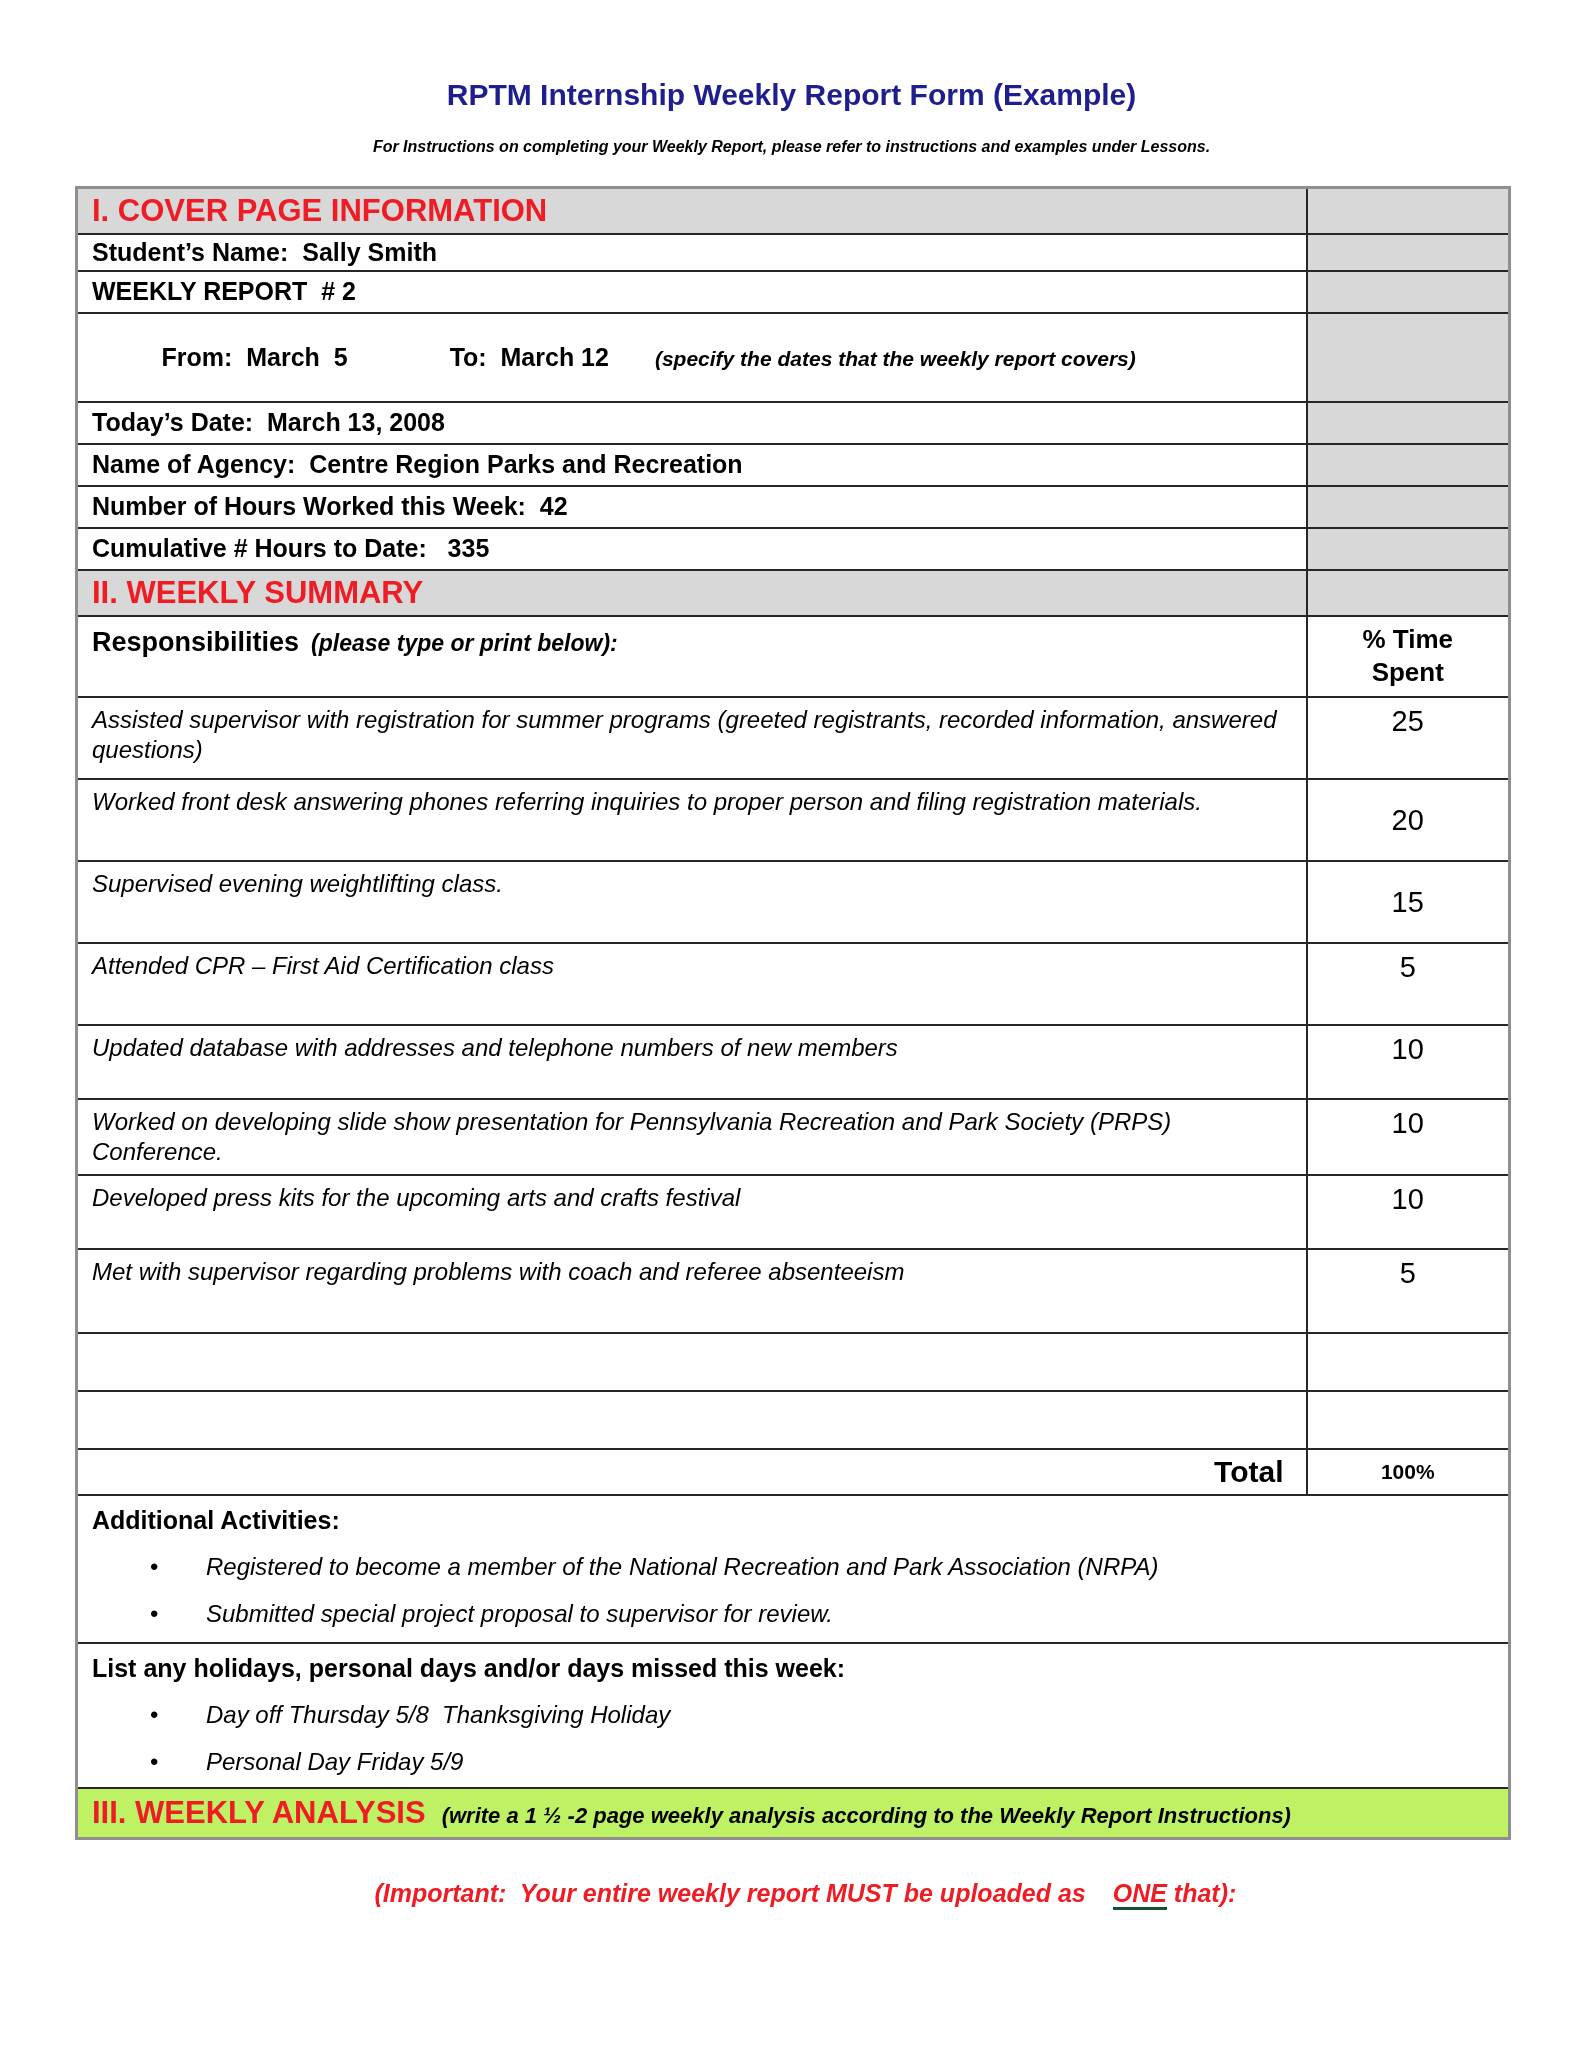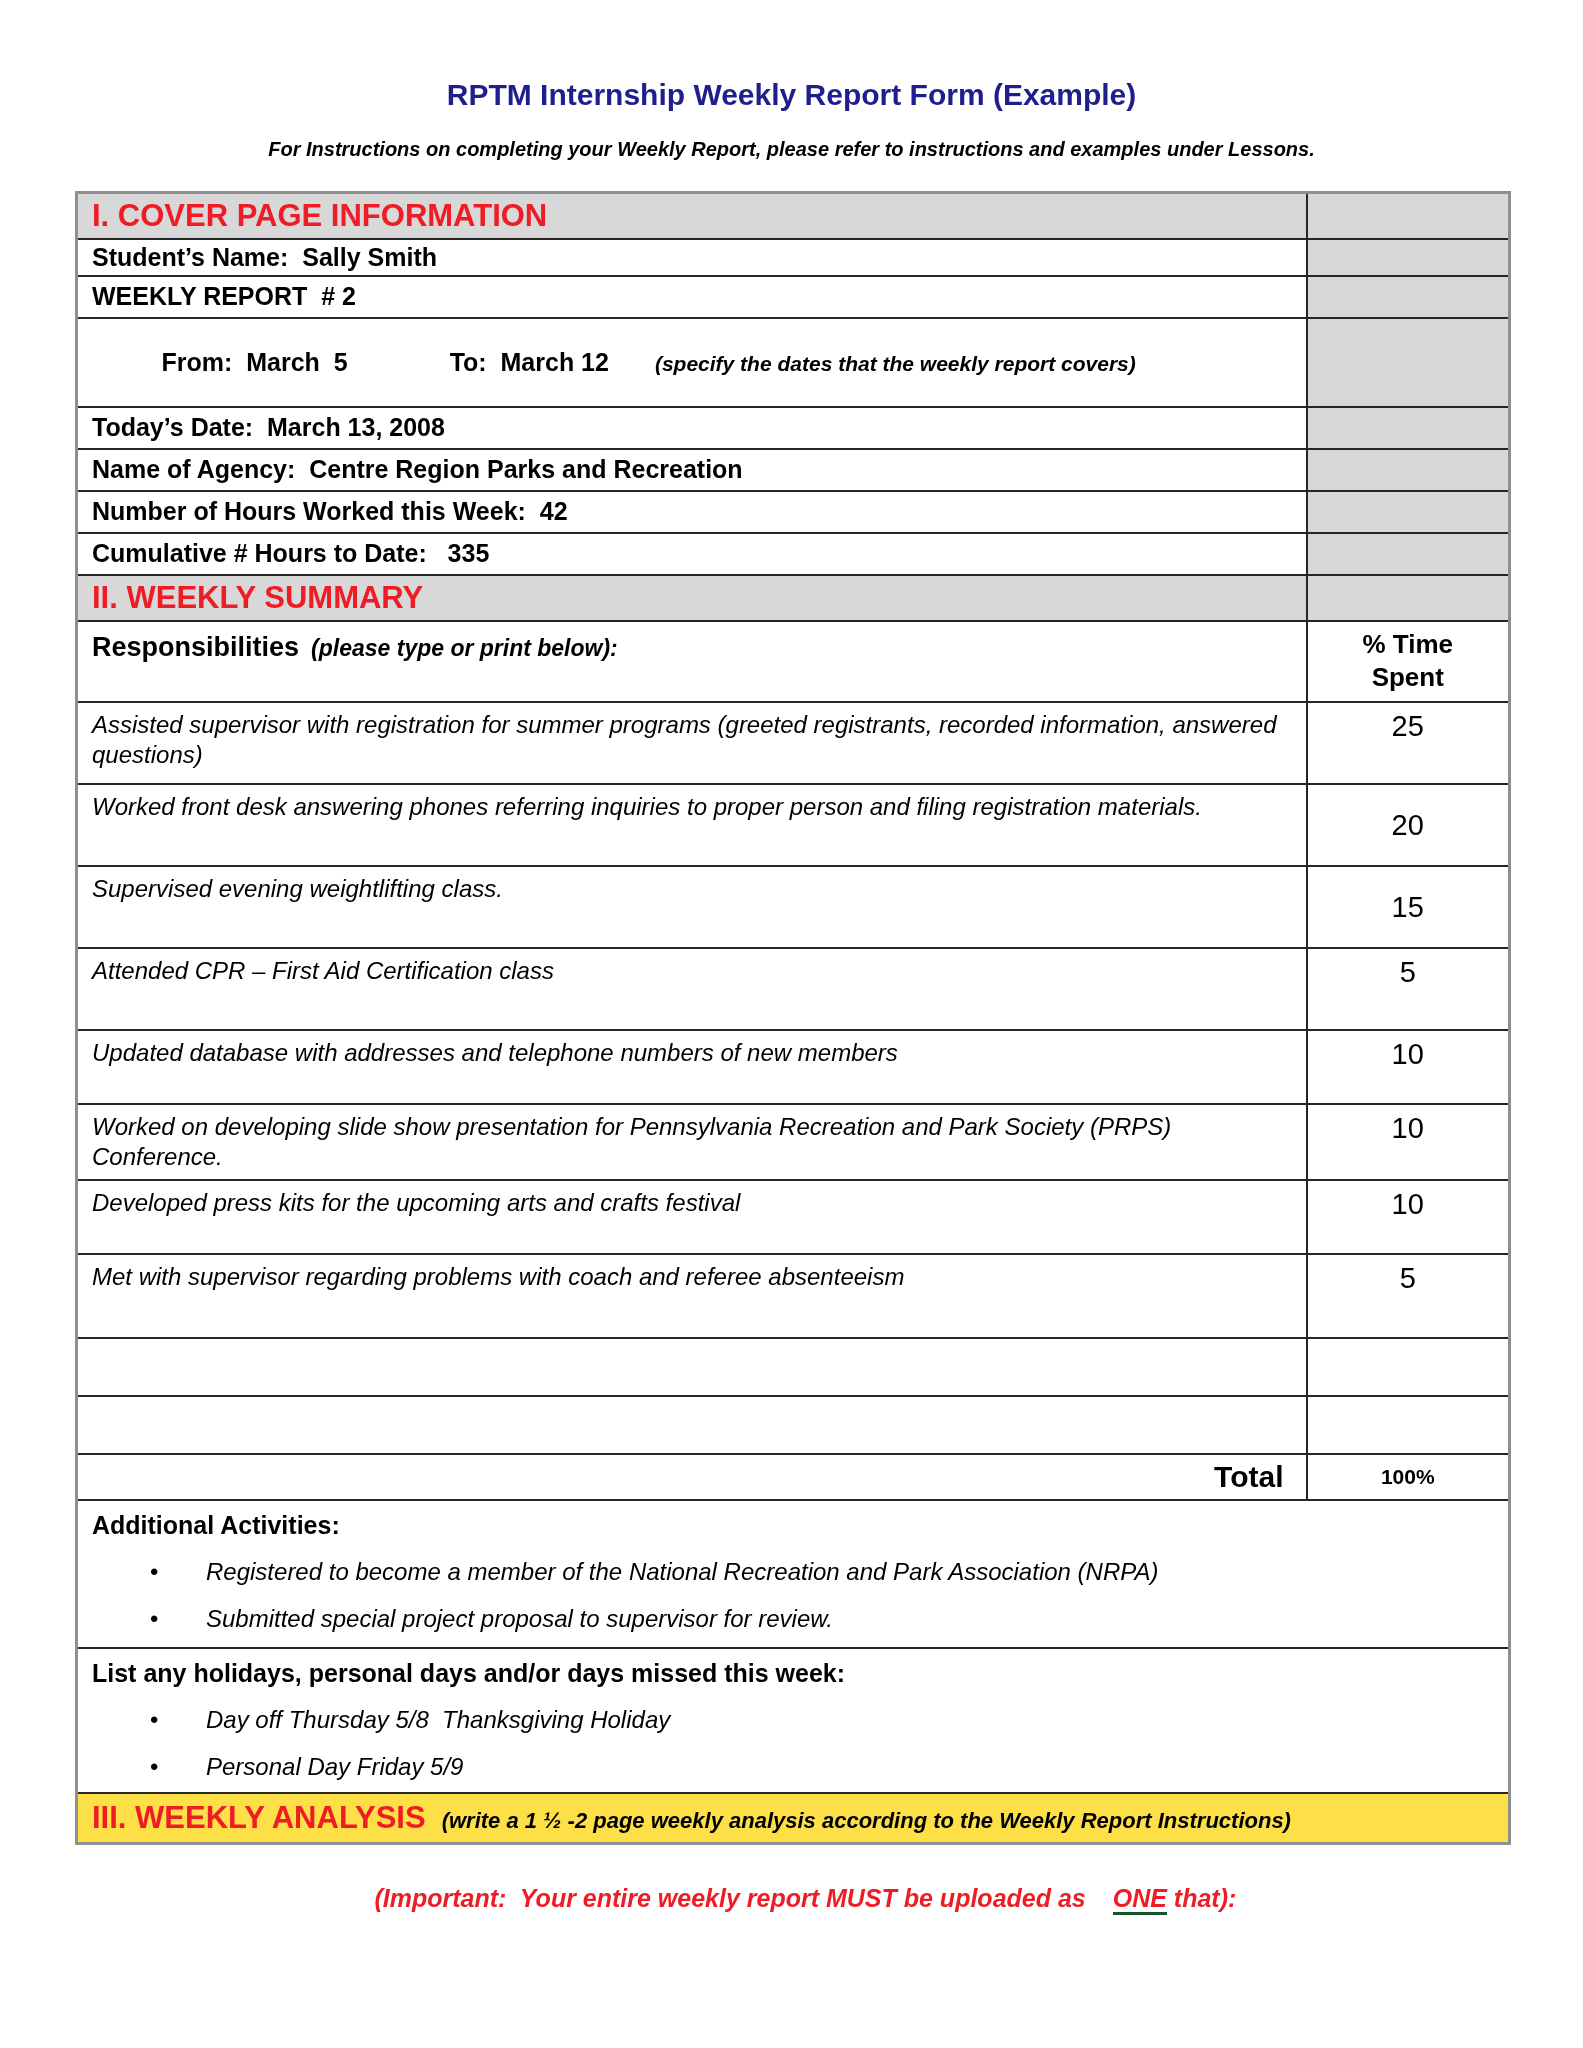--- a/index.html
+++ b/index.html
@@ -13,21 +13,21 @@
   }
   .page-title {
     padding-top:78px;
     text-align:center;
     font-size:30px; font-weight:700;
     color:#1E1E8E;
   }
   .page-subtitle {
     margin-top:26px;
     text-align:center;
-    font-size:20px; font-weight:700; font-style:italic;
+    font-size:16px; font-weight:700; font-style:italic;
     color:#000;
     white-space:pre-wrap;
   }
   table.report-table {
     margin:30px 0 0 75px;
     width:1433px;
     border-collapse:collapse;
     table-layout:fixed;
     border:3px solid #8f8f8f;
   }
@@ -66,21 +66,21 @@
   .total-value-cell { font-size:21px; font-weight:700; text-align:center; }
   .free-cell { vertical-align:top; padding:10px 14px; }
   .free-heading { font-size:25px; font-weight:700; }
   .bullet-item {
     display:flex;
     margin:17px 0 0 58px;
     font-size:24px; font-style:italic; line-height:30px;
     white-space:pre-wrap;
   }
   .bullet-dot { flex:0 0 56px; font-style:normal; font-size:24px; }
-  .analysis-cell { background:#fde047; vertical-align:middle; }
+  .analysis-cell { background:#bef264; vertical-align:middle; }
   .analysis-heading { color:#EE1C24; font-size:31px; font-weight:700; }
   .analysis-note { font-size:22px; font-weight:700; font-style:italic; margin-left:16px; color:#000; }
   .footer-line { margin:14px 0 0 78px; font-size:26px; font-weight:700; }
   .important-line {
     width:1433px; margin:10px 0 0 75px;
     text-align:center;
     font-size:25px; font-weight:700; font-style:italic;
     color:#EE1C24;
     white-space:pre-wrap;
   }

